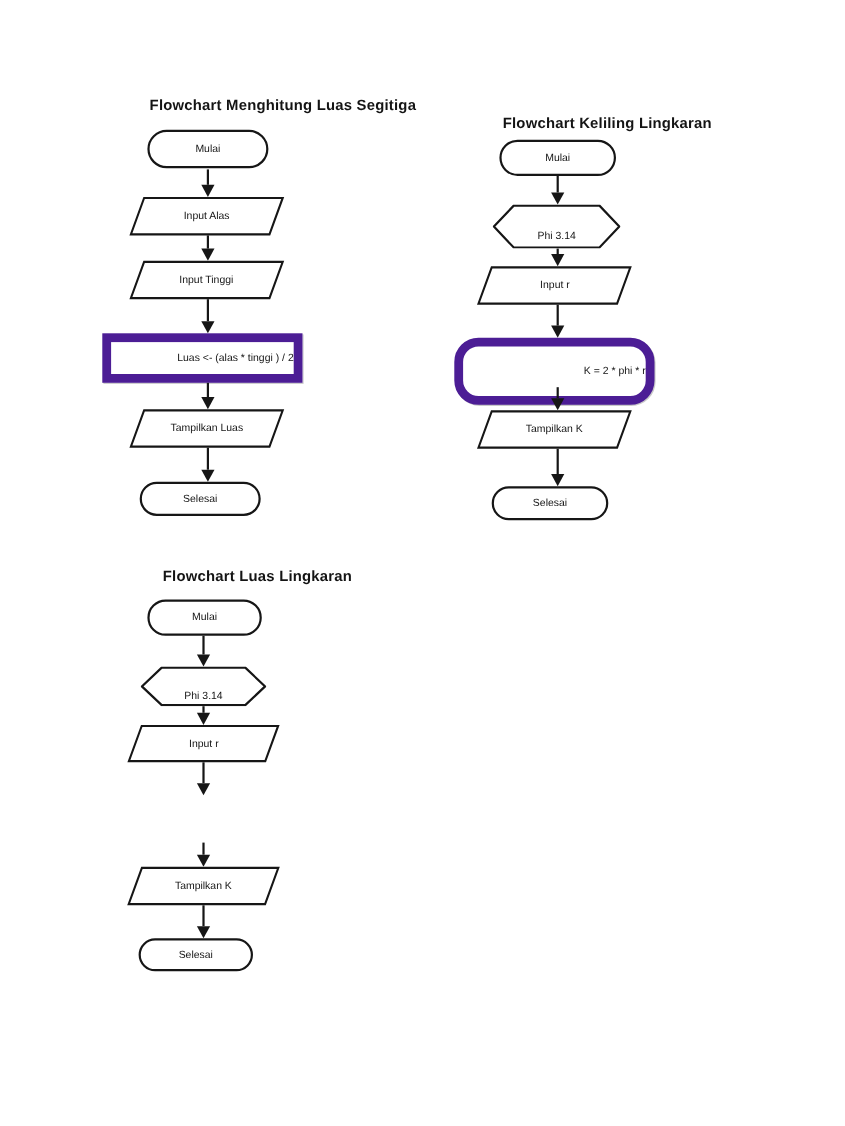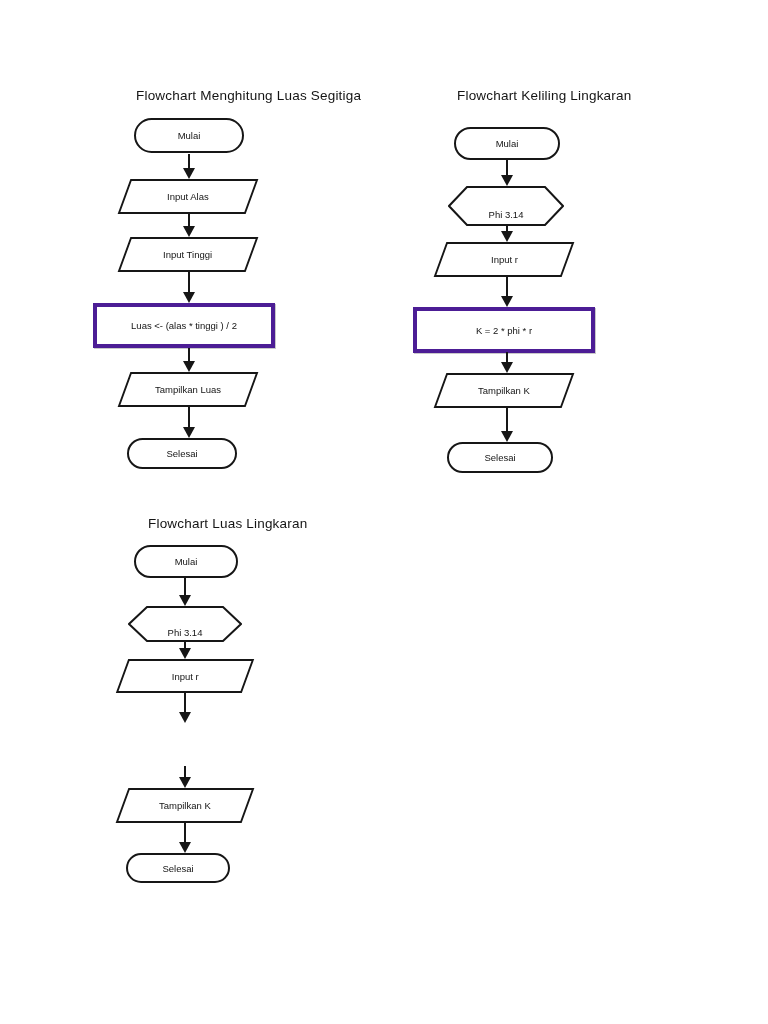--- a/index.html
+++ b/index.html
@@ -4,30 +4,30 @@
 <style>
   html,body{margin:0;padding:0;}
   body{
     width:768px;height:1024px;position:relative;overflow:hidden;
     background:#ffffff;
     font-family:"Liberation Sans",sans-serif;
   }
   .page{position:absolute;inset:0;background:#ffffff;}
   .chart-title{
     position:absolute;
-    font-weight:normal;font-size:13.5px;line-height:16px;color:#141414;
+    font-weight:bold;font-size:13.5px;line-height:16px;color:#141414;
     letter-spacing:.2px;white-space:nowrap;padding-left:44px;
   }
   .node{
     position:absolute;display:flex;align-items:center;justify-content:center;
     font-size:9.5px;color:#141414;background:#ffffff;box-sizing:border-box;
     text-align:center;white-space:nowrap;
   }
   .terminator{border:2px solid #161616;border-radius:18px;}
-  .process{border:4px solid #4c1d95;box-shadow:1px 1px 0 #c9c9c9;}
+  .process{border:8px solid #4c1d95;box-shadow:1px 1px 0 #c9c9c9;justify-content:flex-end;}
   .io{border:2px solid #161616;transform:skewX(-20deg);}
   .io>span{transform:skewX(20deg);display:block;}
   .hex{background:transparent;}
   .hex svg{position:absolute;inset:0;width:100%;height:100%;}
   .hex polygon{fill:#ffffff;stroke:#161616;stroke-width:2;}
   .hex>span{position:relative;margin-top:17px;}
   .arrow{position:absolute;width:14px;display:flex;flex-direction:column;align-items:center;}
   .arrow .shaft{width:2px;flex:1;background:#161616;}
   .arrow .head{
     width:0;height:0;
@@ -84,21 +84,21 @@
 
   <div class="arrow" style="left:182px;top:407px;height:31px;">
     <div class="shaft"></div>
     <div class="head"></div>
   </div>
 
   <div class="node terminator" style="left:127px;top:438px;width:110px;height:31px;">
     <span>Selesai</span>
   </div>
 
-  <div class="chart-title" style="left:413px;top:88px;">Flowchart Keliling Lingkaran</div>
+  <div class="chart-title" style="left:413px;top:104px;">Flowchart Keliling Lingkaran</div>
 
   <div class="node terminator" style="left:454px;top:127px;width:106px;height:33px;">
     <span>Mulai</span>
   </div>
 
   <div class="arrow" style="left:500px;top:160px;height:26px;">
     <div class="shaft"></div>
     <div class="head"></div>
   </div>
 
@@ -116,21 +116,21 @@
 
   <div class="node io" style="left:440px;top:242px;width:128px;height:35px;">
     <span>Input r</span>
   </div>
 
   <div class="arrow" style="left:500px;top:277px;height:30px;">
     <div class="shaft"></div>
     <div class="head"></div>
   </div>
 
-  <div class="node process" style="left:413px;top:307px;width:182px;height:46px;">
+  <div class="node process" style="left:413px;top:307px;width:182px;height:61px;border-radius:22px;">
     <span>K = 2 * phi * r</span>
   </div>
 
   <div class="arrow" style="left:500px;top:352px;height:21px;">
     <div class="shaft"></div>
     <div class="head"></div>
   </div>
 
   <div class="node io" style="left:440px;top:373px;width:128px;height:35px;">
     <span>Tampilkan K</span>

